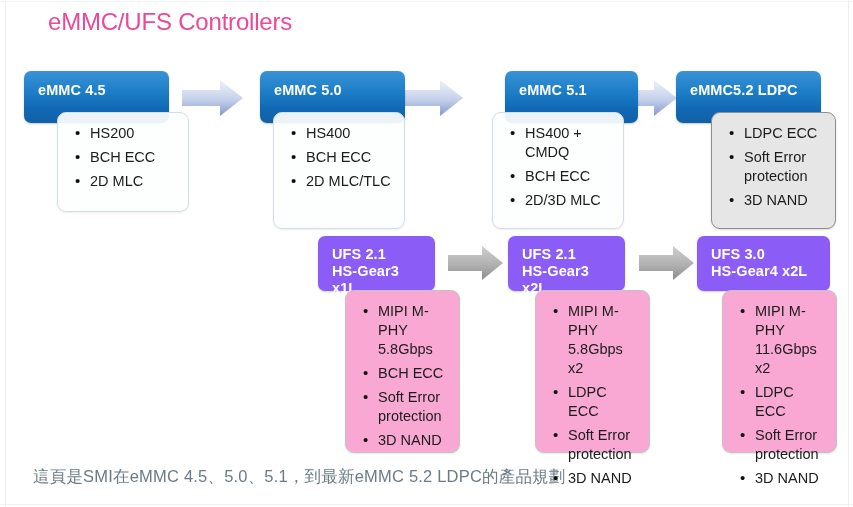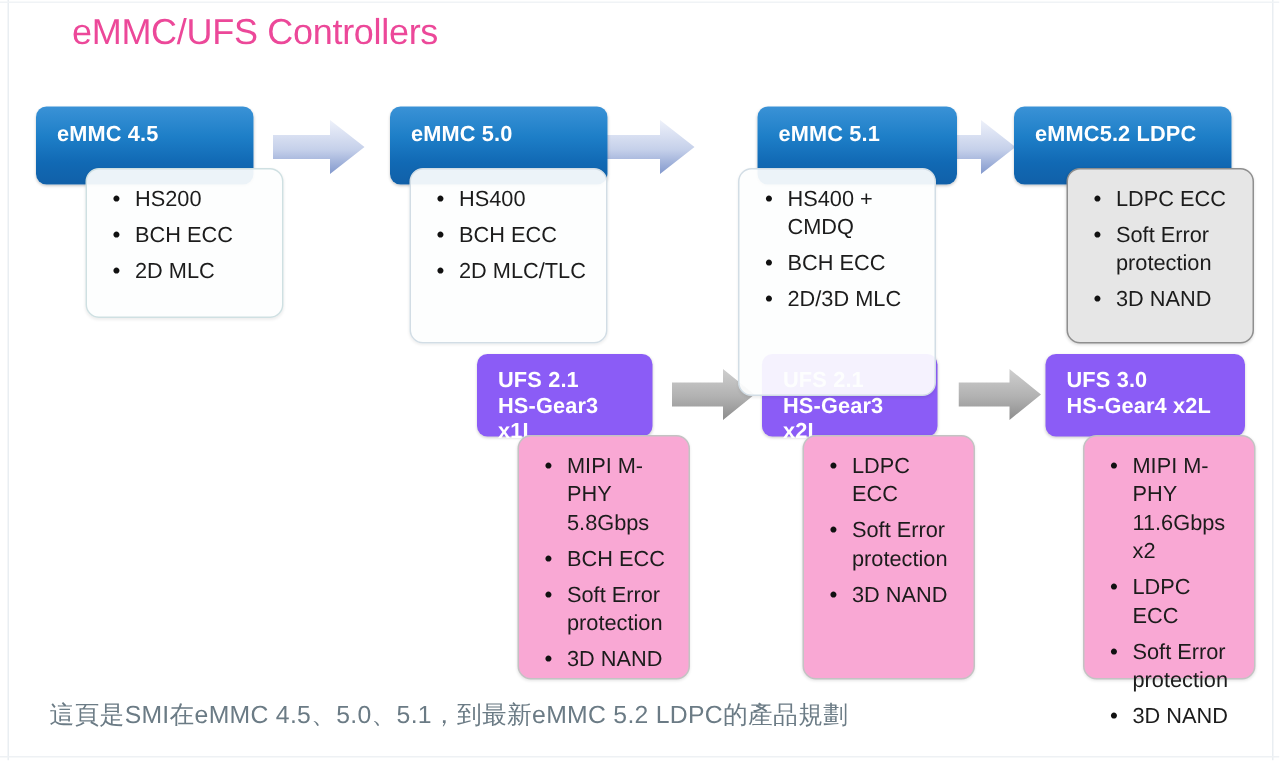--- a/index.html
+++ b/index.html
@@ -202,21 +202,21 @@
     </linearGradient>
       </defs>
     <path d="M0,11 L38,11 L38,1 L61,19 L38,37 L38,27 L0,27 Z" fill="url(#ga2)"></path>
   </svg>
 </div>
 
 <div class="block">
   <div class="hdr emmc" style="left:461px; top:71px; width:133px; height:52px;margin-left:44px;">
     <span>eMMC 5.1</span>
   </div>
-  <div class="body white-plain" style="left:492px; top:112px; width:132px; height:152px;">
+  <div class="body white-plain" style="left:492px; top:112px; width:132px; height:117px;">
     <ul class="bullets">
       <li>HS400 + CMDQ</li>
       <li>BCH ECC</li>
       <li>2D/3D MLC</li>
     </ul>
   </div>
 </div>
 
 <div class="arrow" style="left:616px; top:79px;">
   <svg width="62" height="38" viewBox="0 0 62 38">
@@ -272,20 +272,21 @@
   </svg>
 </div>
 
 <div class="block">
   <div class="hdr ufs" style="left:508px; top:236px; width:117px; height:55px; padding-top:10px;">
     <span>UFS 2.1</span>
     <span class="l2">HS-Gear3 x2L</span>
   </div>
   <div class="body grey" style="left:535px; top:290px; width:115px; height:163px;">
     <ul class="bullets">
+      <li>MIPI M-PHY 5.8Gbps x2</li>
       <li>LDPC ECC</li>
       <li>Soft Error protection</li>
       <li>3D NAND</li>
     </ul>
   </div>
 </div>
 
 <div class="arrow" style="left:639px; top:245px;">
   <svg width="56" height="36" viewBox="0 0 56 36">
     <defs>

